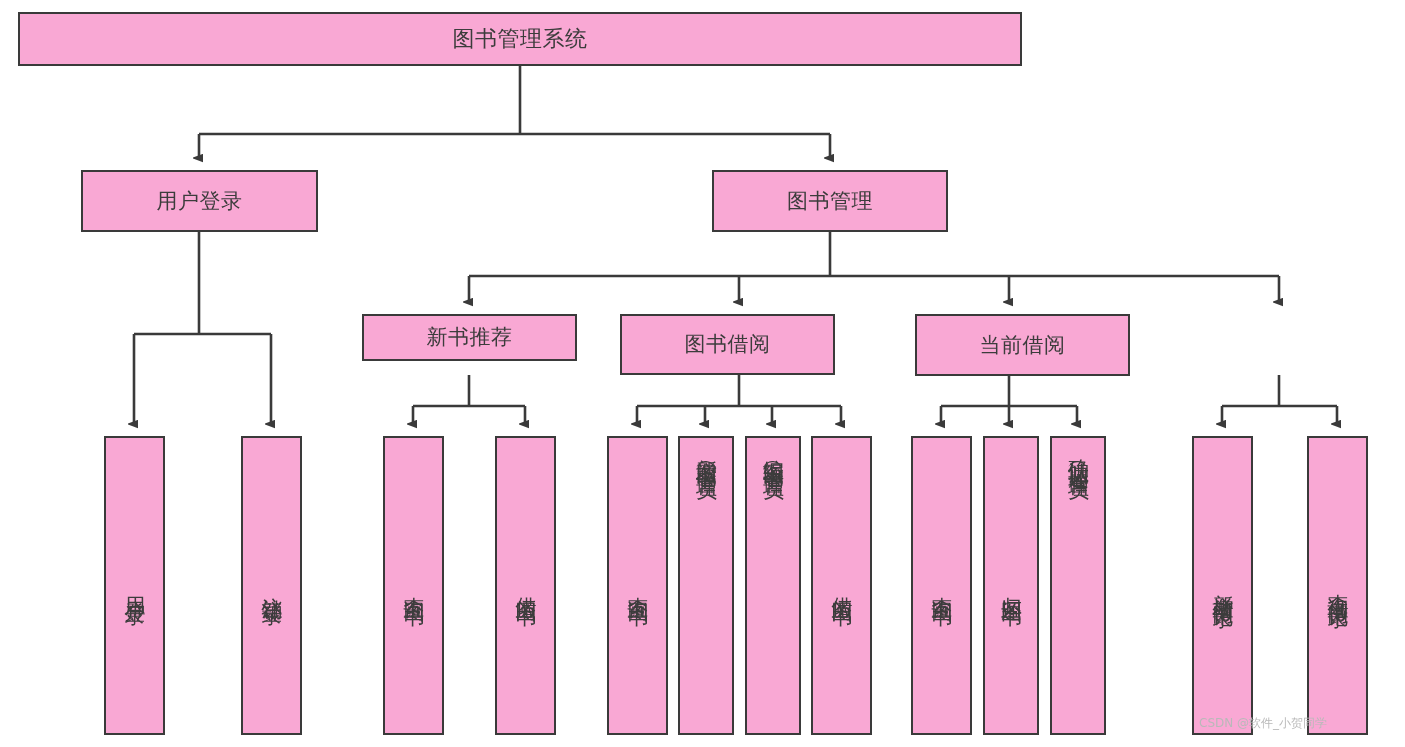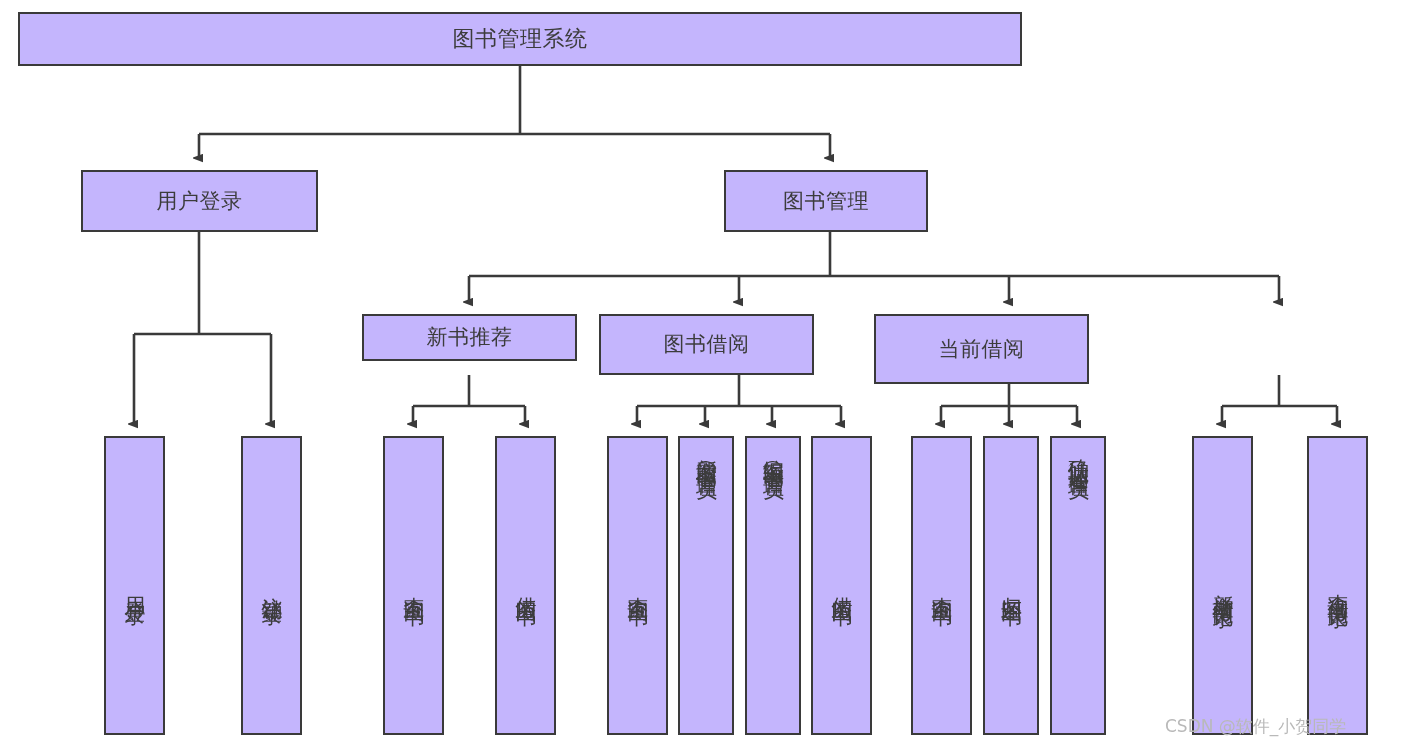--- a/index.html
+++ b/index.html
@@ -20,21 +20,21 @@
   svg#wires {
     position: absolute;
     left: 0; top: 0;
     width: 1405px;
     height: 747px;
   }
   .node {
     position: absolute;
     box-sizing: border-box;
     border: 2px solid #3a3a3a;
-    background: #c4b5fd;
+    background: #f9a8d4;
     display: flex;
     align-items: center;
     justify-content: center;
     color: #3c3c3c;
     z-index: 2;
     text-align: right;
   }
   .node-label {
     display: block;
     line-height: 1.18;
@@ -61,27 +61,28 @@
     line-height: 1.1;
     letter-spacing: 3px;
     white-space: nowrap;
   }
   .node.v.mid {
     align-items: center;
     padding-top: 0;
   }
   .watermark {
     position: absolute;
-    left: 1165px;
+    left: 1192px;
     top: 715px;
-    font-size: 17px;
+    font-size: 12px;
     color: #b9b9b9;
     white-space: nowrap;
     z-index: 3;
     font-family: "DejaVu Sans", "Liberation Sans", sans-serif;
+    padding-left: 7px;
   }
 </style>
 </head>
 <body>
 
 <div id="canvas">
 
   <svg id="wires" viewBox="0 0 1405 747">
     <defs>
       <marker id="arrow" markerWidth="10" markerHeight="10" refX="4.2" refY="4" orient="auto" markerUnits="userSpaceOnUse">
@@ -132,31 +133,31 @@
     </g>
   </svg>
 
   <div class="node h root" style="left:18px; top:12px; width:1004px; height:54px;">
     <span class="node-label">图书管理系统</span>
   </div>
 
   <div class="node h" style="left:81px; top:170px; width:237px; height:62px;">
     <span class="node-label">用户登录</span>
   </div>
-  <div class="node h" style="left:712px; top:170px; width:204px; height:62px;margin-left:12px;">
+  <div class="node h" style="left:712px; top:170px; width:236px; height:62px;">
     <span class="node-label">图书管理</span>
   </div>
 
   <div class="node h" style="left:362px; top:314px; width:215px; height:47px;">
     <span class="node-label">新书推荐</span>
   </div>
-  <div class="node h" style="left:599px; top:314px; width:215px; height:61px;">
+  <div class="node h" style="left:620px; top:314px; width:215px; height:61px;">
     <span class="node-label">图书借阅</span>
   </div>
-  <div class="node h" style="left:874px; top:314px; width:215px; height:70px;">
+  <div class="node h" style="left:915px; top:314px; width:215px; height:62px;">
     <span class="node-label">当前借阅</span>
   </div>
 
   <div class="node v mid" style="left:104px; top:436px; width:61px; height:299px;">
     <span class="node-label">用户登录</span>
   </div>
   <div class="node v mid" style="left:241px; top:436px; width:61px; height:299px;">
     <span class="node-label">注销登录</span>
   </div>
 

